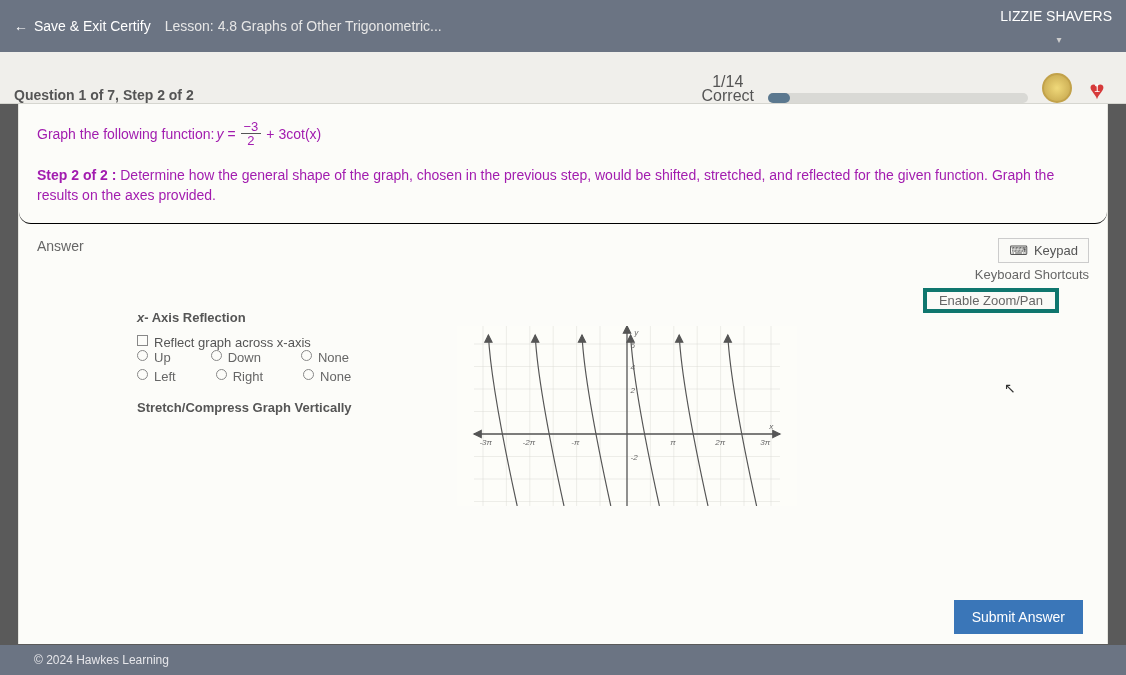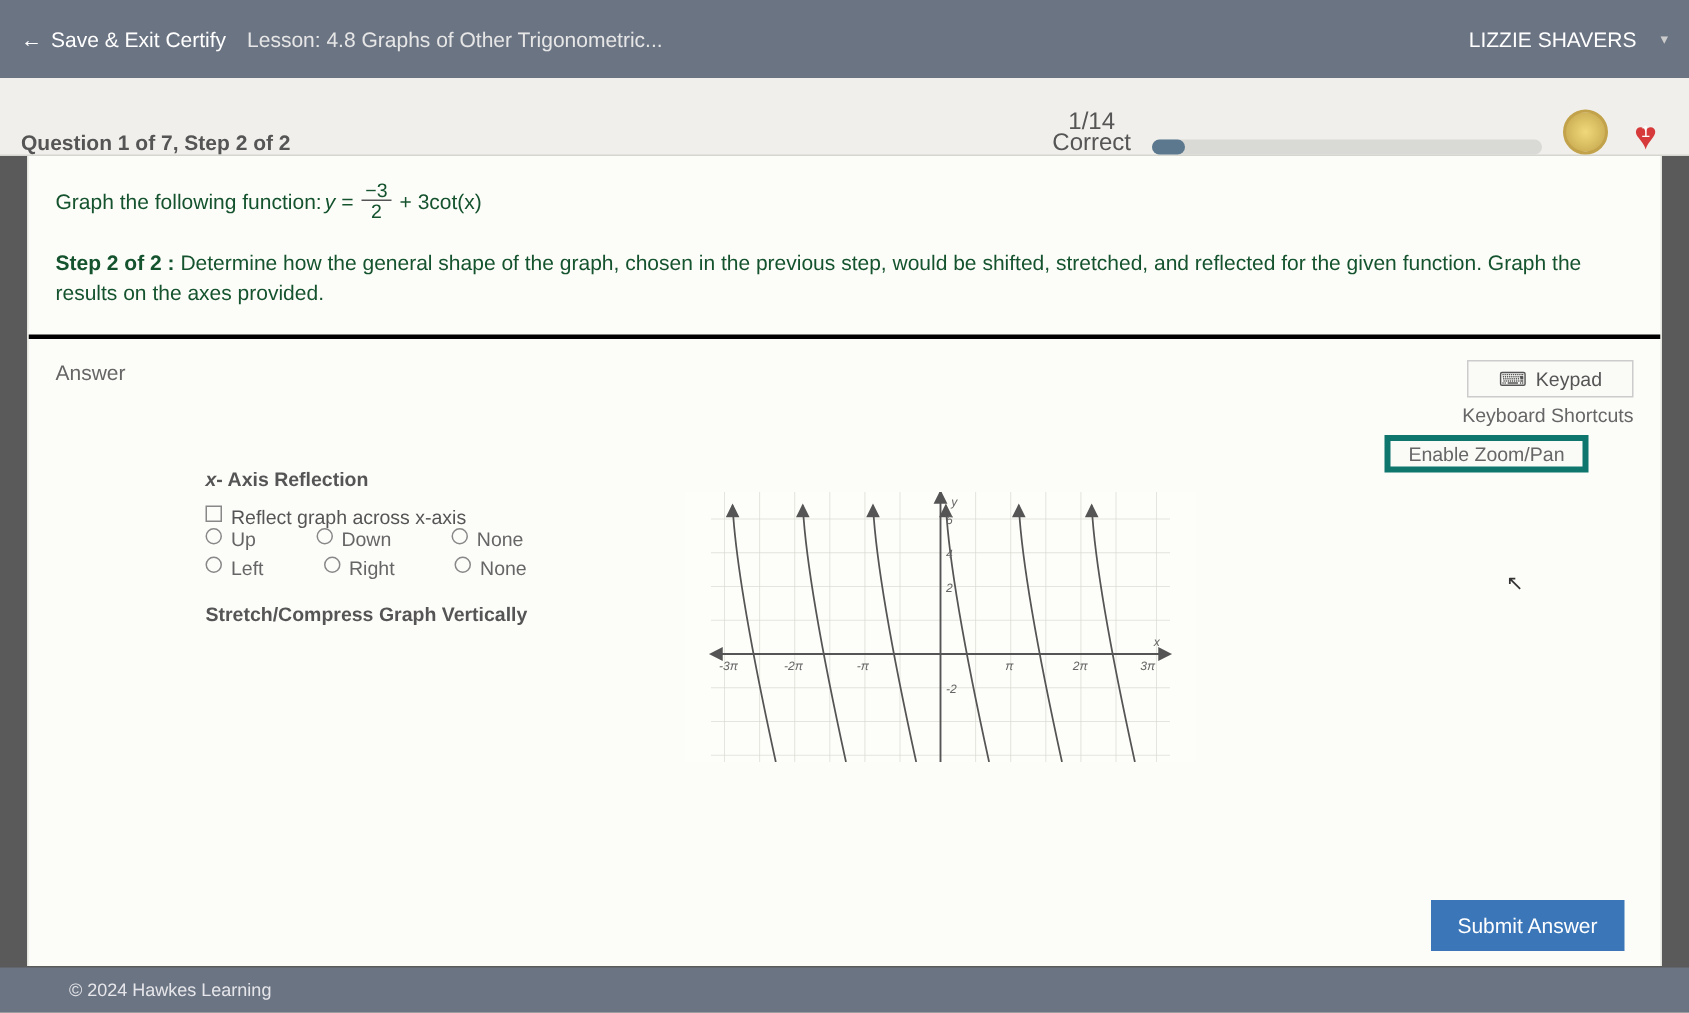--- a/index.html
+++ b/index.html
@@ -21,21 +21,21 @@
   font-size: 14px;
 }
 .exit-btn {
   display: flex;
   align-items: center;
   gap: 6px;
   cursor: pointer;
 }
 .arrow-left::before { content: "←"; font-size: 14px; }
 .lesson-title { margin-left: 14px; color: #e6e6e6; }
-.user-area { margin-left: auto; display: flex; align-items: center; gap: 10px; }
+.user-area { margin-left: auto; display: flex; align-items: center; gap: 10px; flex-direction: column; }
 .dropdown-icon { color: #ccc; font-size: 10px; margin-left: 6px; }
 
 .subheader {
   background: #f0efeb;
   height: 52px;
   display: flex;
   align-items: flex-end;
   padding: 0 14px;
   border-bottom: 1px solid #d6d6d0;
   color: #555;
@@ -73,37 +73,38 @@
   border-left: 1px solid #e5e5df;
   border-right: 1px solid #e5e5df;
 }
 .scroll-area {
   height: 100%;
   overflow-y: auto;
   padding-bottom: 50px;
 }
 .problem-statement {
   padding: 16px 18px 18px 18px;
-  color: #14532d;
+  color: #a21caf;
   font-size: 14px;
-  border-bottom: 3px solid #000000;
+  border-bottom: 1px solid #000000;
+  border-radius: 12px;
 }
 .equation { display: inline-flex; align-items: center; gap: 2px; }
 .frac { display: inline-flex; flex-direction: column; align-items: center; font-size: 13px; line-height: 13px; margin: 0 3px; vertical-align: middle;}
 .frac .num { border-bottom: 1px solid #555; padding: 0 3px; }
 .frac .den { padding: 0 3px; }
 .step-text { margin-top: 18px; line-height: 20px; }
 
 .answer-bar {
   display: flex; justify-content: space-between; padding: 14px 18px 0 18px;
   color: #666; font-size: 14px;
 }
 .keypad-row { text-align: right; font-size: 13px; color: #666; }
 .keypad-btn {
-  border: 1px solid #ccc; background: #fafaf7; padding: 4px 20px;
+  border: 1px solid #ccc; background: #fafaf7; padding: 4px 10px;
   font-size: 13px; color: #555; display: inline-flex; align-items: center; gap:6px; cursor: pointer;
 }
 .keypad-icon::before { content: "⌨"; font-size: 13px; }
 
 .form-area {
   display: flex; margin-top: 12px; padding: 0 18px 20px 18px;
 }
 .left-col { flex: 0 0 420px; padding-left: 100px; color: #555; font-size: 13px; }
 .section-title { font-weight: 600; margin: 16px 0 10px 0; color: #555; }
 .opt-row { display: flex; gap: 40px; color: #666; margin-bottom: 4px;}
@@ -125,21 +126,21 @@
 
 .submit-btn {
   position: absolute; bottom: 10px; right: 24px;
   background: #3a76b8; color: #fff; border: none;
   padding: 9px 18px; font-size: 14px; cursor: pointer;
 }
 
 .footer {
   position: absolute; bottom: 0; left: 0; right: 0;
   background: #6b7483; color: #e6e6ea;
-  padding: 8px 46px; font-size: 12px;
+  padding: 8px 34px; font-size: 12px;
 }
 .cursor-icon {
   position: absolute; top: 380px; left: 1004px; font-size: 14px; color: #333;
   pointer-events: none;
 }
 ::-webkit-scrollbar { width: 14px; }
 ::-webkit-scrollbar-track { background: #ececea; }
 ::-webkit-scrollbar-thumb { background: #b8b8b3; border-radius: 2px;}
 </style>
 </head>

